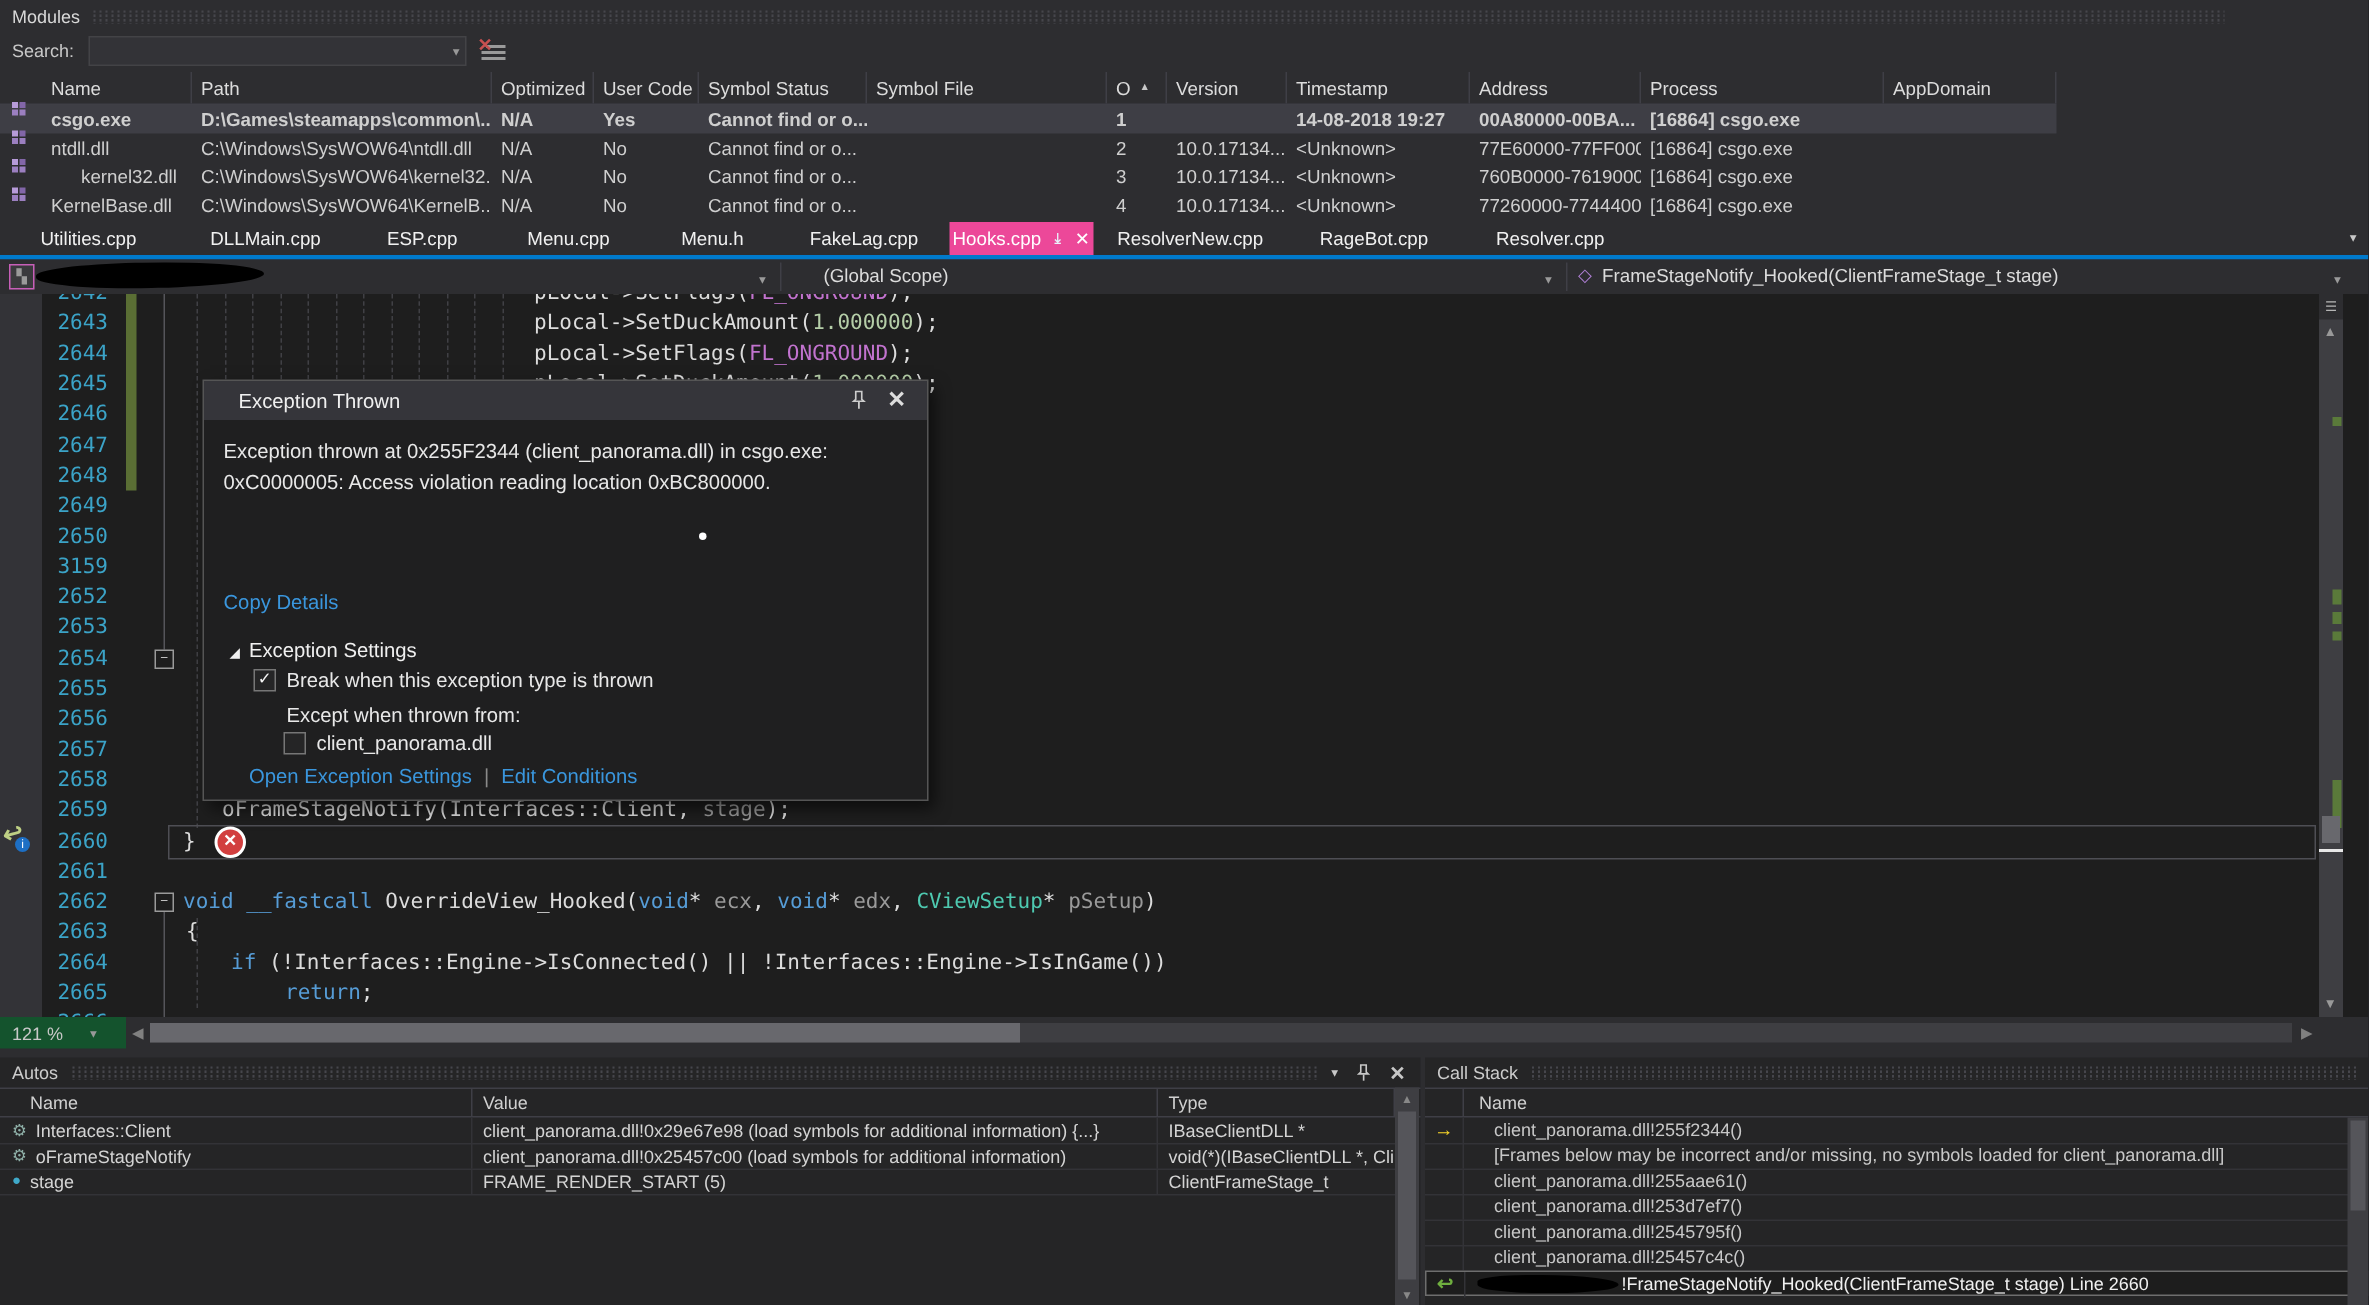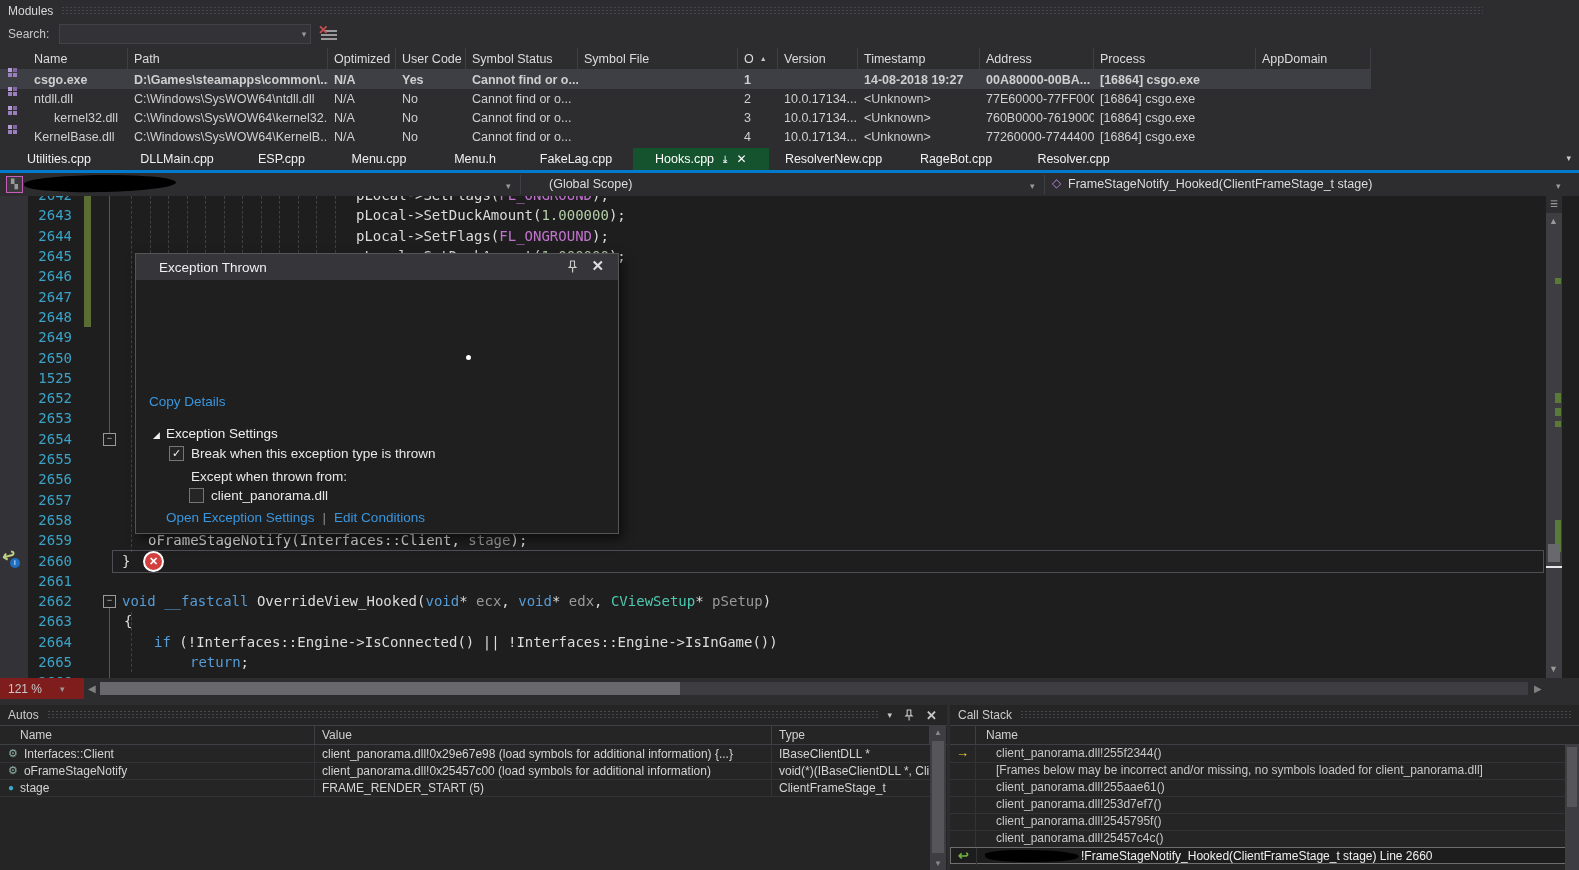--- a/index.html
+++ b/index.html
@@ -20,21 +20,21 @@
   .mgrid-hdr{position:absolute;top:0;left:0;height:21px;width:1371px;border-bottom:1px solid #3f3f46;}
   .mgrid-hdr .cell{position:absolute;top:0;height:21px;display:flex;align-items:center;padding-left:6px;box-sizing:border-box;border-right:1px solid #3f3f46;color:#dcdcdc;}
   .mgrid-row{position:absolute;left:0;height:19px;width:1371px;}
   .mgrid-row.sel{background:#3e3e45;font-weight:bold;}
   .mgrid-row .cell{position:absolute;top:0;height:19px;display:flex;align-items:center;padding-left:6px;box-sizing:border-box;color:#cfcfcf;white-space:nowrap;overflow:hidden;}
   .mod-icon{width:4px;height:4px;background:#9b7fc0;box-shadow:5px 0 #9b7fc0,0 -5px #b79bd9,5px -5px #8266a8;margin-left:8px;margin-top:3px;}
   .sort-arrow{font-size:7px;color:#c8c8c8;margin-left:6px;}
   
   #tabbar{left:0;top:148px;width:1579px;height:22px;display:flex;font-size:12.5px;}
   .tab{height:22px;display:flex;align-items:center;justify-content:center;color:#f1f1f1;white-space:nowrap;}
-  .tab.active{background:#14532d;color:#fff;gap:7px;padding:0 22px;}
+  .tab.active{background:#ec4899;color:#fff;gap:7px;padding:0 2px;}
   .tab .pin{font-size:10px;color:#e8f3fb;}
   .tab .close{font-size:12px;color:#fff;}
   #tab-underline{left:0;top:170px;width:1579px;height:3px;background:#007acc;}
   #tab-overflow{position:absolute;right:8px;top:153px;color:#c8c8c8;font-size:9px;}
   
   #navbar{left:0;top:173px;width:1579px;height:23px;background:#2d2d30;font-size:12.5px;}
   .nav-sep{position:absolute;top:2px;height:19px;width:1px;background:#3f3f46;}
   .nav-arrow{position:absolute;top:8px;color:#9a9a9a;font-size:9px;}
   #nav-icon{position:absolute;left:6px;top:3px;width:15px;height:15px;border:1px solid #c75fb8;background:#3a3a3d;color:#9a9a9a;font-size:9px;line-height:15px;text-align:center;}
   #nav-scribble{position:absolute;left:24px;top:2px;width:152px;height:17px;background:#000;border-radius:45% 55% 48% 52%;transform:rotate(-1.2deg);}
@@ -73,21 +73,21 @@
   #exc-expander{position:absolute;left:17px;top:172px;color:#f0f0f0;}
   #exc-expander .tri{font-size:9px;color:#f0f0f0;margin-right:6px;}
   .chkrow{position:absolute;display:flex;align-items:center;gap:7px;color:#e8e8e8;}
   .chk{width:13px;height:13px;border:1px solid #767676;background:#252526;color:#f5f5f5;font-size:11px;line-height:12px;text-align:center;}
   #except-label{position:absolute;left:55px;top:215px;color:#e8e8e8;}
   #dlg-links{position:absolute;left:30px;top:256px;color:#3a96dd;display:flex;gap:8px;}
   #dlg-links .divider{color:#8a8a8a;}
   #mouse-dot{left:466px;top:355px;width:5px;height:5px;border-radius:50%;background:#fff;z-index:30;}
   
   #hscroll-row{left:0;top:678px;width:1579px;height:22px;background:#2d2d30;font-size:12px;}
-  #zoom-box{position:absolute;left:0;top:0;width:84px;height:21px;background:#7f1d1d;color:#c8c8c8;display:flex;align-items:center;}
+  #zoom-box{position:absolute;left:0;top:0;width:84px;height:21px;background:#14532d;color:#c8c8c8;display:flex;align-items:center;}
   #zoom-box span.lbl{margin-left:8px;}
   #zoom-box span.arrow{margin-left:18px;font-size:9px;color:#999;}
   #hleft{position:absolute;left:88px;top:5px;color:#808080;font-size:10px;}
   #htrack{position:absolute;left:100px;top:4px;width:1428px;height:13px;background:#3e3e42;}
   #hthumb{position:absolute;left:0;top:0;width:580px;height:13px;background:#68686d;}
   #hright{position:absolute;left:1534px;top:5px;color:#808080;font-size:10px;}
   
   .panel-title{display:flex;align-items:center;height:20px;font-size:12px;color:#cccccc;padding-left:8px;box-sizing:border-box;}
   .ptitle-icons{display:flex;align-items:center;gap:12px;margin-right:10px;color:#c8c8c8;}
   .ptitle-icons .arrow{font-size:9px;}
@@ -295,21 +295,21 @@
         <div class="cline" style="top: 9.4px; left: 356px;"><span class="tk-id">pLocal-&gt;SetDuckAmount(</span><span class="tk-num">1.000000</span><span class="tk-id">);</span></div>
         <div class="lnum" style="top: 29.7px;">2644</div>
         <div class="cline" style="top: 29.7px; left: 356px;"><span class="tk-id">pLocal-&gt;SetFlags(</span><span class="tk-macro">FL_ONGROUND</span><span class="tk-id">);</span></div>
         <div class="lnum" style="top: 50px;">2645</div>
         <div class="cline" style="top: 50px; left: 356px;"><span class="tk-id">pLocal-&gt;SetDuckAmount(</span><span class="tk-num">1.000000</span><span class="tk-id">);</span></div>
         <div class="lnum" style="top: 70.3px;">2646</div>
         <div class="lnum" style="top: 90.6px;">2647</div>
         <div class="lnum" style="top: 110.9px;">2648</div>
         <div class="lnum" style="top: 131.2px;">2649</div>
         <div class="lnum" style="top: 151.5px;">2650</div>
-        <div class="lnum" style="top: 171.8px;">1525</div>
+        <div class="lnum" style="top: 171.8px;">3159</div>
         <div class="lnum" style="top: 192.1px;">2652</div>
         <div class="lnum" style="top: 212.4px;">2653</div>
         <div class="lnum" style="top: 232.7px;">2654</div>
         <div class="lnum" style="top: 253px;">2655</div>
         <div class="lnum" style="top: 273.3px;">2656</div>
         <div class="lnum" style="top: 293.6px;">2657</div>
         <div class="lnum" style="top: 313.9px;">2658</div>
         <div class="lnum" style="top: 334.2px;">2659</div>
         <div class="cline" style="top: 334.2px; left: 148px;"><span class="tk-id">oFrameStageNotify(Interfaces::Client, </span><span class="tk-param">stage</span><span class="tk-id">);</span></div>
         <div class="lnum" style="top: 354.5px;">2660</div>
@@ -347,20 +347,24 @@
 
   <div id="dialog" class="abs">
     <div id="dlg-title">Exception Thrown</div>
     <div id="dlg-pin">
       <svg width="11" height="13" viewBox="0 0 11 13">
           <path d="M3.5 1h4v5.2l1.4 1.3H2.1l1.4-1.3z" fill="none" stroke="#cccccc" stroke-width="1.1"></path>
           <rect x="5" y="8" width="1.2" height="4.5" fill="#cccccc"></rect>
         </svg>
     </div>
     <div id="dlg-close">✕</div>
+    <div id="dlg-msg">
+      <div>Exception thrown at 0x255F2344 (client_panorama.dll) in csgo.exe:</div>
+      <div>0xC0000005: Access violation reading location 0xBC800000.</div>
+    </div>
     <div id="copy-details">Copy Details</div>
     <div id="exc-expander"><span class="tri">◢</span><span>Exception Settings</span></div>
     <div class="chkrow" style="left:33px;top:192px">
       <span class="chk">✓</span>
       <span>Break when this exception type is thrown</span>
     </div>
     <div id="except-label">Except when thrown from:</div>
     <div class="chkrow" style="left:53px;top:234px">
       <span class="chk"></span>
       <span>client_panorama.dll</span>

